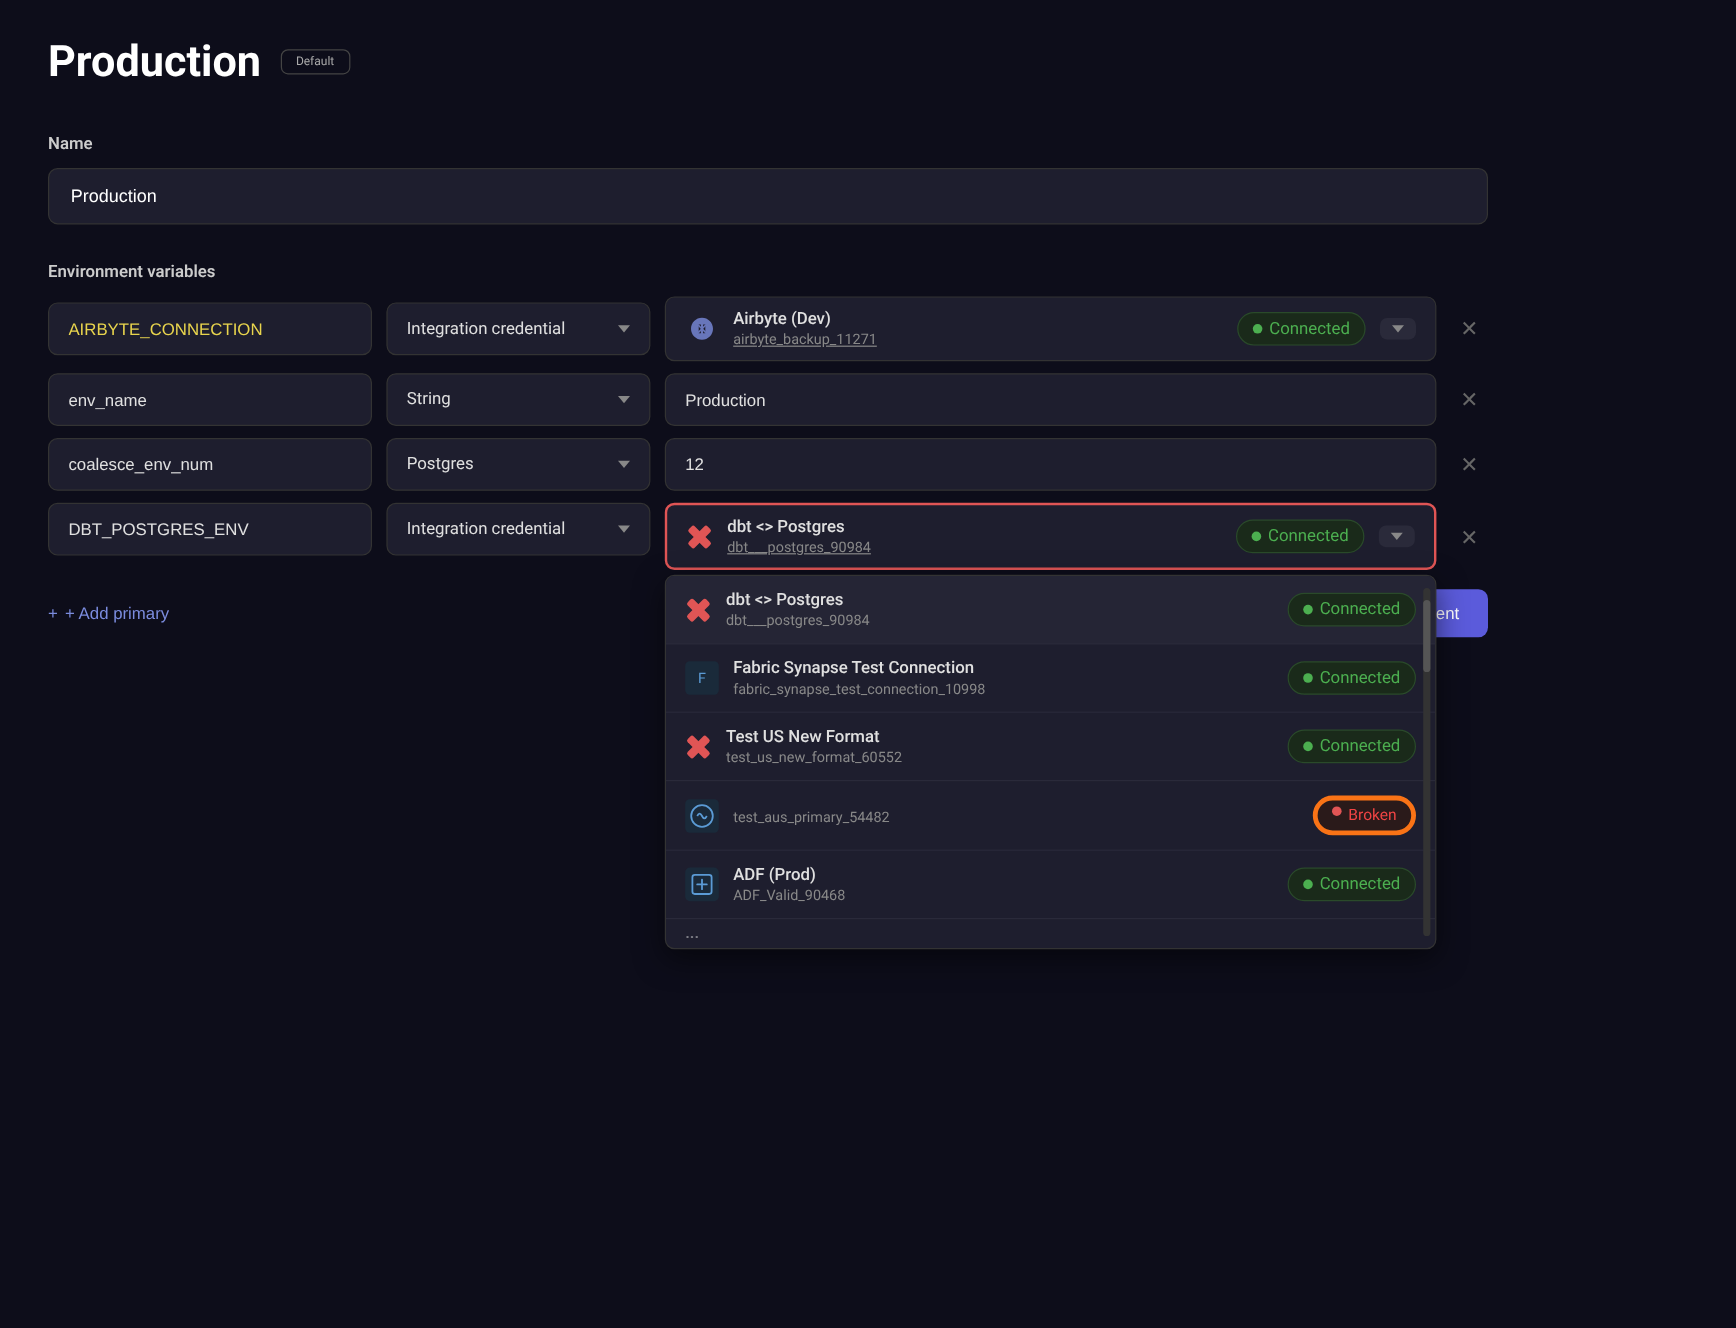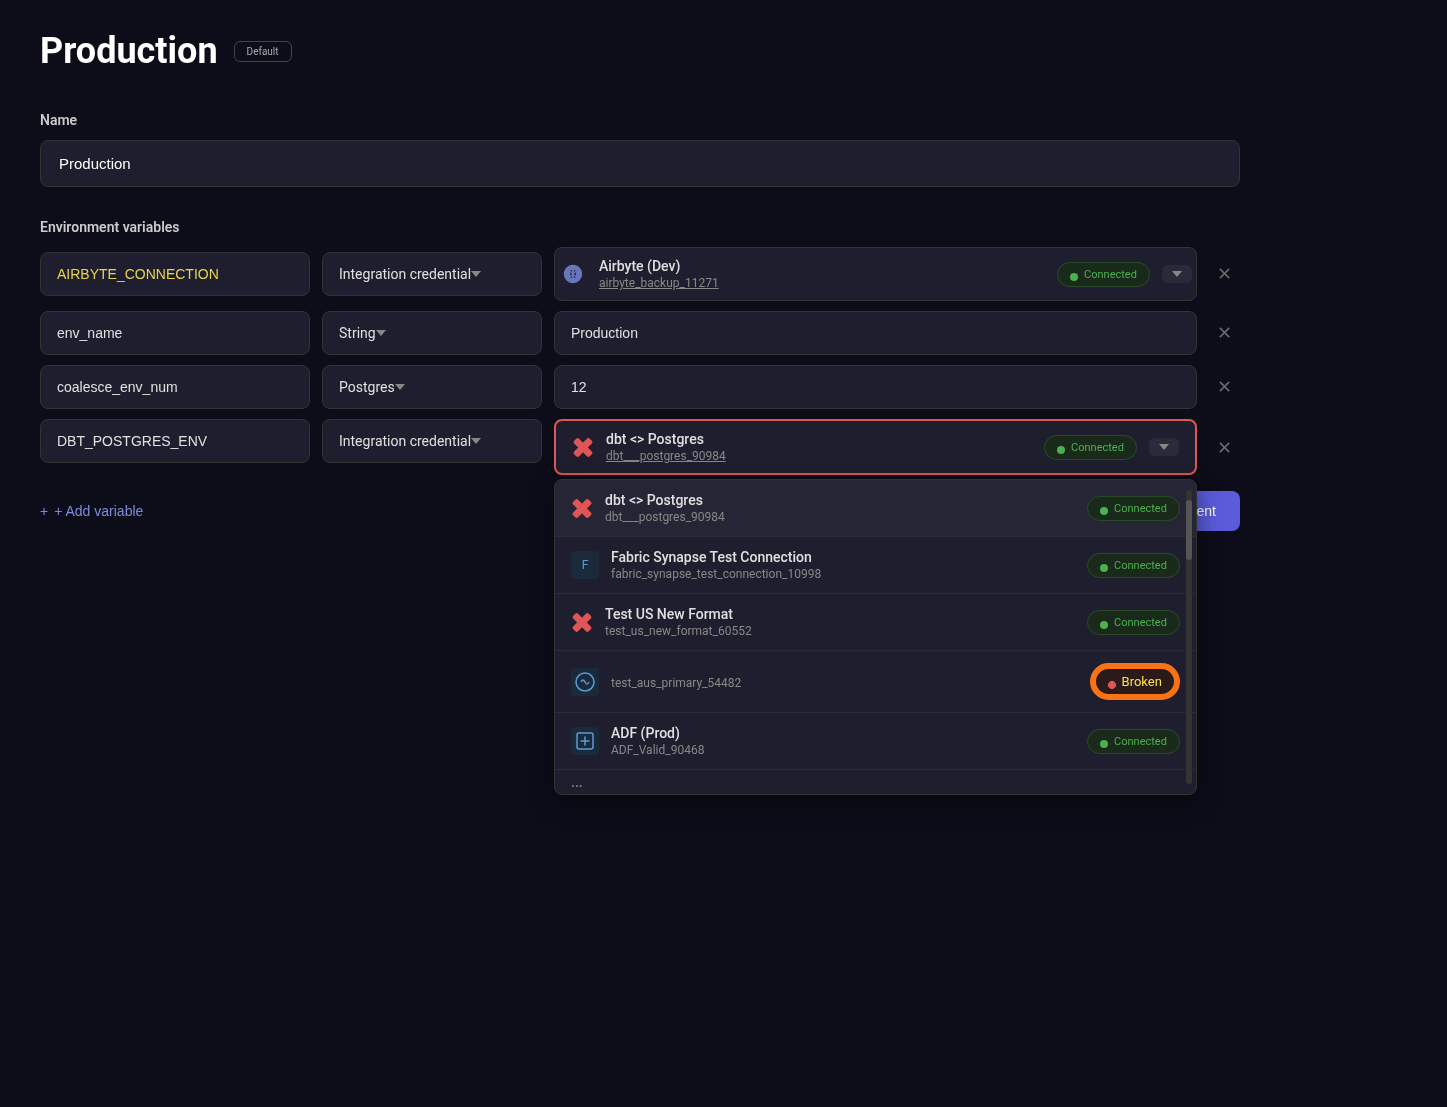--- a/index.html
+++ b/index.html
@@ -87,21 +87,21 @@
     .env-type-select {
       flex: 0 0 220px;
       background: #1e1e2e;
       border: 1px solid #333;
       border-radius: 8px;
       padding: 13px 16px;
       color: #e0e0e0;
       font-size: 14px;
       display: flex;
       align-items: center;
-      justify-content: flex-start;
+      justify-content: space-between;
       cursor: pointer;
       position: relative;
     }
 
     .chevron-down {
       width: 0;
       height: 0;
       border-left: 5px solid transparent;
       border-right: 5px solid transparent;
       border-top: 6px solid #888;
@@ -122,21 +122,21 @@
       color: #e0e0e0;
       font-size: 14px;
       outline: none;
     }
 
     .credential-display {
       width: 100%;
       background: #1e1e2e;
       border: 1px solid #333;
       border-radius: 8px;
-      padding: 10px 4px;
+      padding: 10px 16px;
       color: #e0e0e0;
       font-size: 14px;
       display: flex;
       align-items: center;
       gap: 12px;
     }
 
     .credential-info {
       flex: 1;
     }
@@ -149,50 +149,50 @@
 
     .credential-id {
       font-size: 12px;
       color: #888;
       margin-top: 2px;
       text-decoration: underline;
     }
 
     .connected-badge {
       display: flex;
-      align-items: flex-end;
+      align-items: center;
       gap: 6px;
       background: #1a2a1a;
       border: 1px solid #2a4a2a;
       border-radius: 20px;
       padding: 5px 12px;
-      font-size: 11px;
+      font-size: 14px;
       color: #4caf50;
       flex-shrink: 0;
       margin-left: 20px;
     }
 
     .connected-dot {
       width: 8px;
       height: 8px;
       border-radius: 50%;
       background: #4caf50;
       flex-shrink: 0;
     }
 
     .broken-badge {
       display: flex;
-      align-items: flex-end;
+      align-items: flex-start;
       gap: 6px;
       background: #2a1a1a;
-      border: 6px solid #f97316;
+      border: 4px solid #f97316;
       border-radius: 20px;
       padding: 5px 12px;
       font-size: 13px;
-      color: #fde047;
+      color: #ef4444;
       flex-shrink: 0;
     }
 
     .broken-dot {
       width: 8px;
       height: 8px;
       border-radius: 4px;
       background: #e05555;
       flex-shrink: 0;
       transform: rotate(45deg);
@@ -582,17 +582,17 @@
           </div>
         </div>
       </div>
     </div>
     <button class="remove-btn" style="margin-top:14px;">✕</button>
   </div>
 
   <div style="margin-top: 16px; max-width: 1200px; display: flex; justify-content: space-between; align-items: center;">
     <button class="add-variable-btn">
       <span>+</span>
-      <span>+ Add variable</span>
+      <span>+ Add primary</span>
     </button>
     <button class="save-btn">Save environment</button>
   </div>
 </div>
 
 </body></html>

